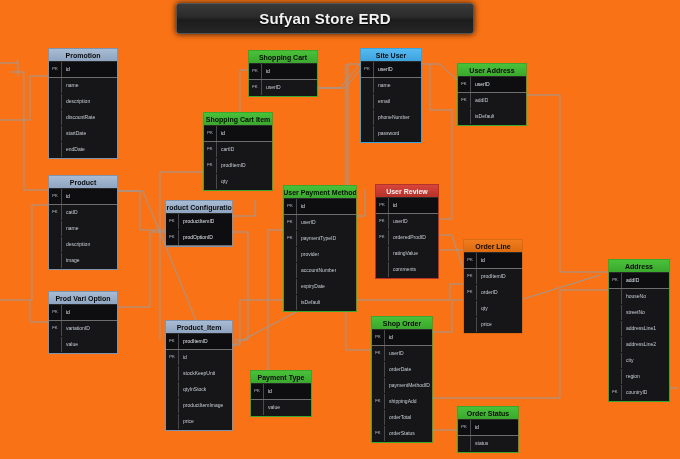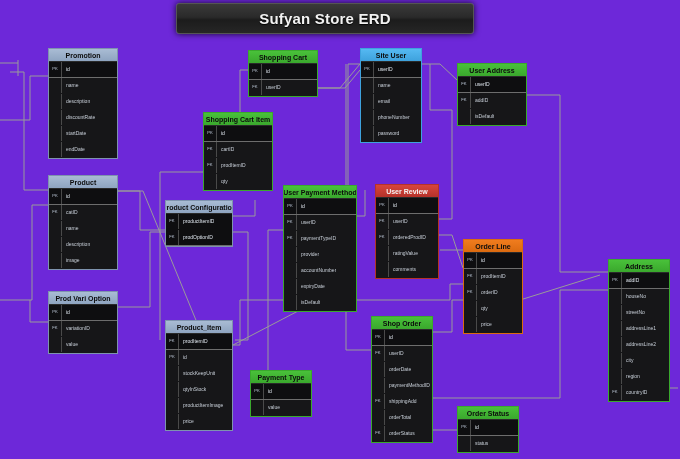--- a/index.html
+++ b/index.html
@@ -6,21 +6,21 @@
   html, body {
     margin: 0; padding: 0;
     width: 680px; height: 459px;
     overflow: hidden;
     background: #0a0a0a;
     font-family: "Liberation Sans", sans-serif;
   }
   #canvas {
     position: relative;
     width: 680px; height: 459px;
-    background: #6d28d9;
+    background: #f97316;
     overflow: hidden;
   }
   #wires {
     position: absolute; left: 0; top: 0;
     width: 680px; height: 459px;
     pointer-events: none;
   }
   
   #title-banner {
     position: absolute;

